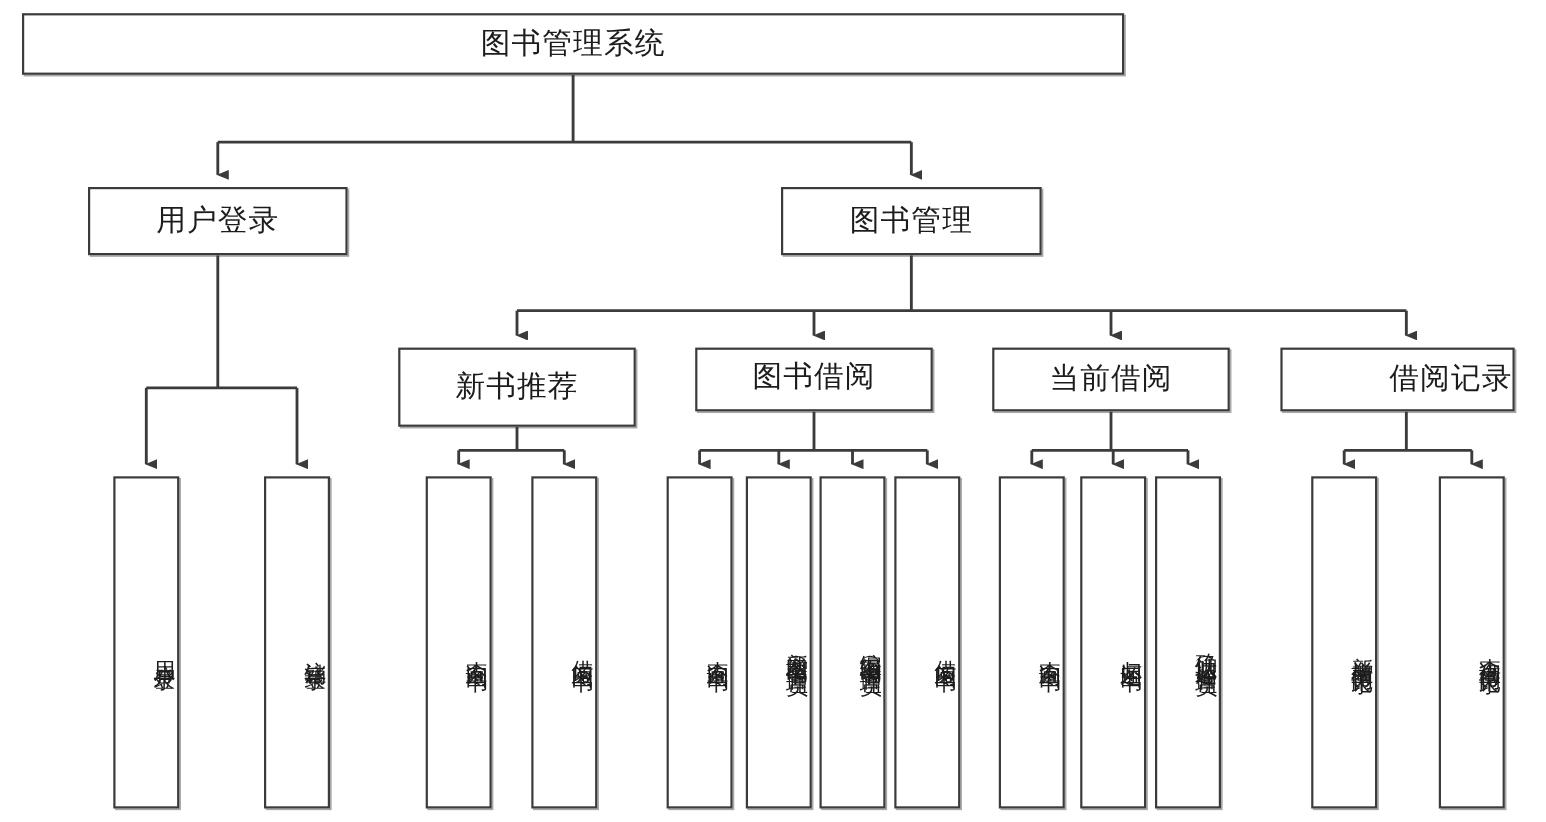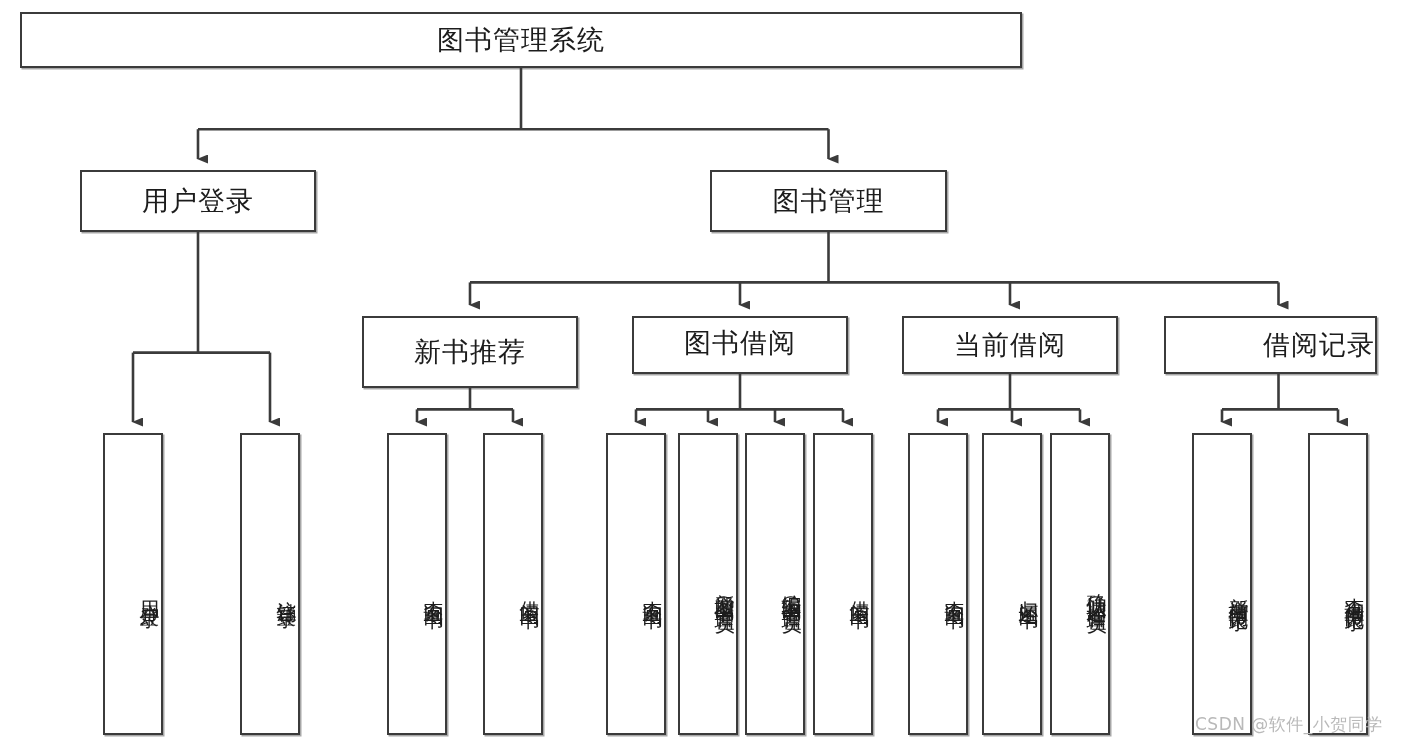--- a/index.html
+++ b/index.html
@@ -167,15 +167,14 @@
         <span class="node-label">确认归还（管理员）</span>
       </div>
       <div class="node vert" style="left: 1192px; top: 433px; width: 60px; height: 302px;">
         <span class="node-label">新增借阅记录</span>
       </div>
       <div class="node vert" style="left: 1308px; top: 433px; width: 60px; height: 302px;">
         <span class="node-label">查询借阅记录</span>
       </div>
     </div>
 
-  <div class="watermark" style="left:1195px; top:713px;">CSDN @软件_小贺同学</div>
 
 </div>
 
 </body></html>

